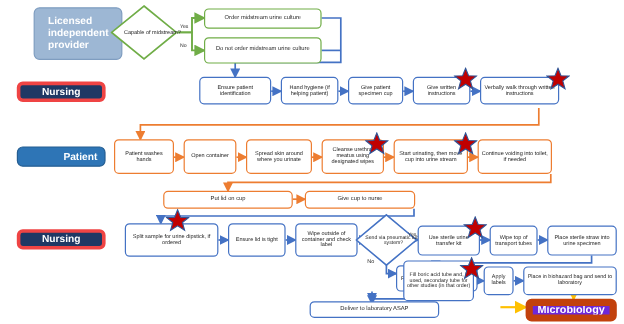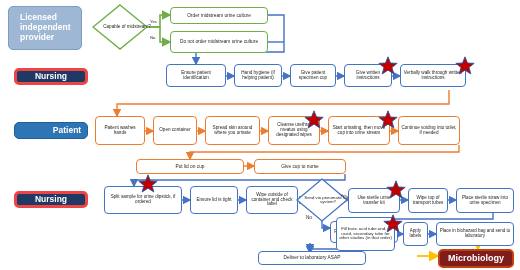--- a/index.html
+++ b/index.html
@@ -13,35 +13,36 @@
   
   .lane{
     position:absolute;border-radius:5px;display:flex;align-items:center;
     justify-content:center;text-align:center;color:#ffffff;
     font-weight:bold;box-sizing:border-box;line-height:1.15;
   }
   .lane.lip{
     background:#9DB7D4;border:1px solid #7F9DC0;color:#ffffff;
     font-weight:bold;justify-content:flex-start;padding-left:11px;
     text-align:left;
+    margin-left:20px;
   }
   .lane.nav{background:#1F3864;border:3px solid #ef4444;}
   .lane.pat{background:#2E75B6;border:1px solid #255e92;}
 
   
   .node{
     position:absolute;box-sizing:border-box;border-radius:4px;
     background:#ffffff;display:flex;align-items:center;justify-content:center;
     text-align:center;line-height:1.08;padding:1px 2px;overflow:hidden;
   }
   .node.blue{border:1px solid #4472C4;color:#262626;}
   .node.green{border:1.2px solid #70AD47;color:#262626;}
   .node.orange{border:1px solid #ED7D31;color:#262626;}
   .node.micro{
-    background:#7f1d1d;border:2px solid #c2410c;color:#ffffff;
+    background:#6d28d9;border:6px solid #c2410c;color:#ffffff;
     font-weight:bold;border-radius:5px;
   }
 
   
   .diamond{position:absolute;}
   .diamond .dlabel{
     position:absolute;left:0;top:0;width:100%;height:100%;
     display:flex;align-items:center;justify-content:center;
     text-align:center;line-height:1.05;color:#262626;
     pointer-events:none;

